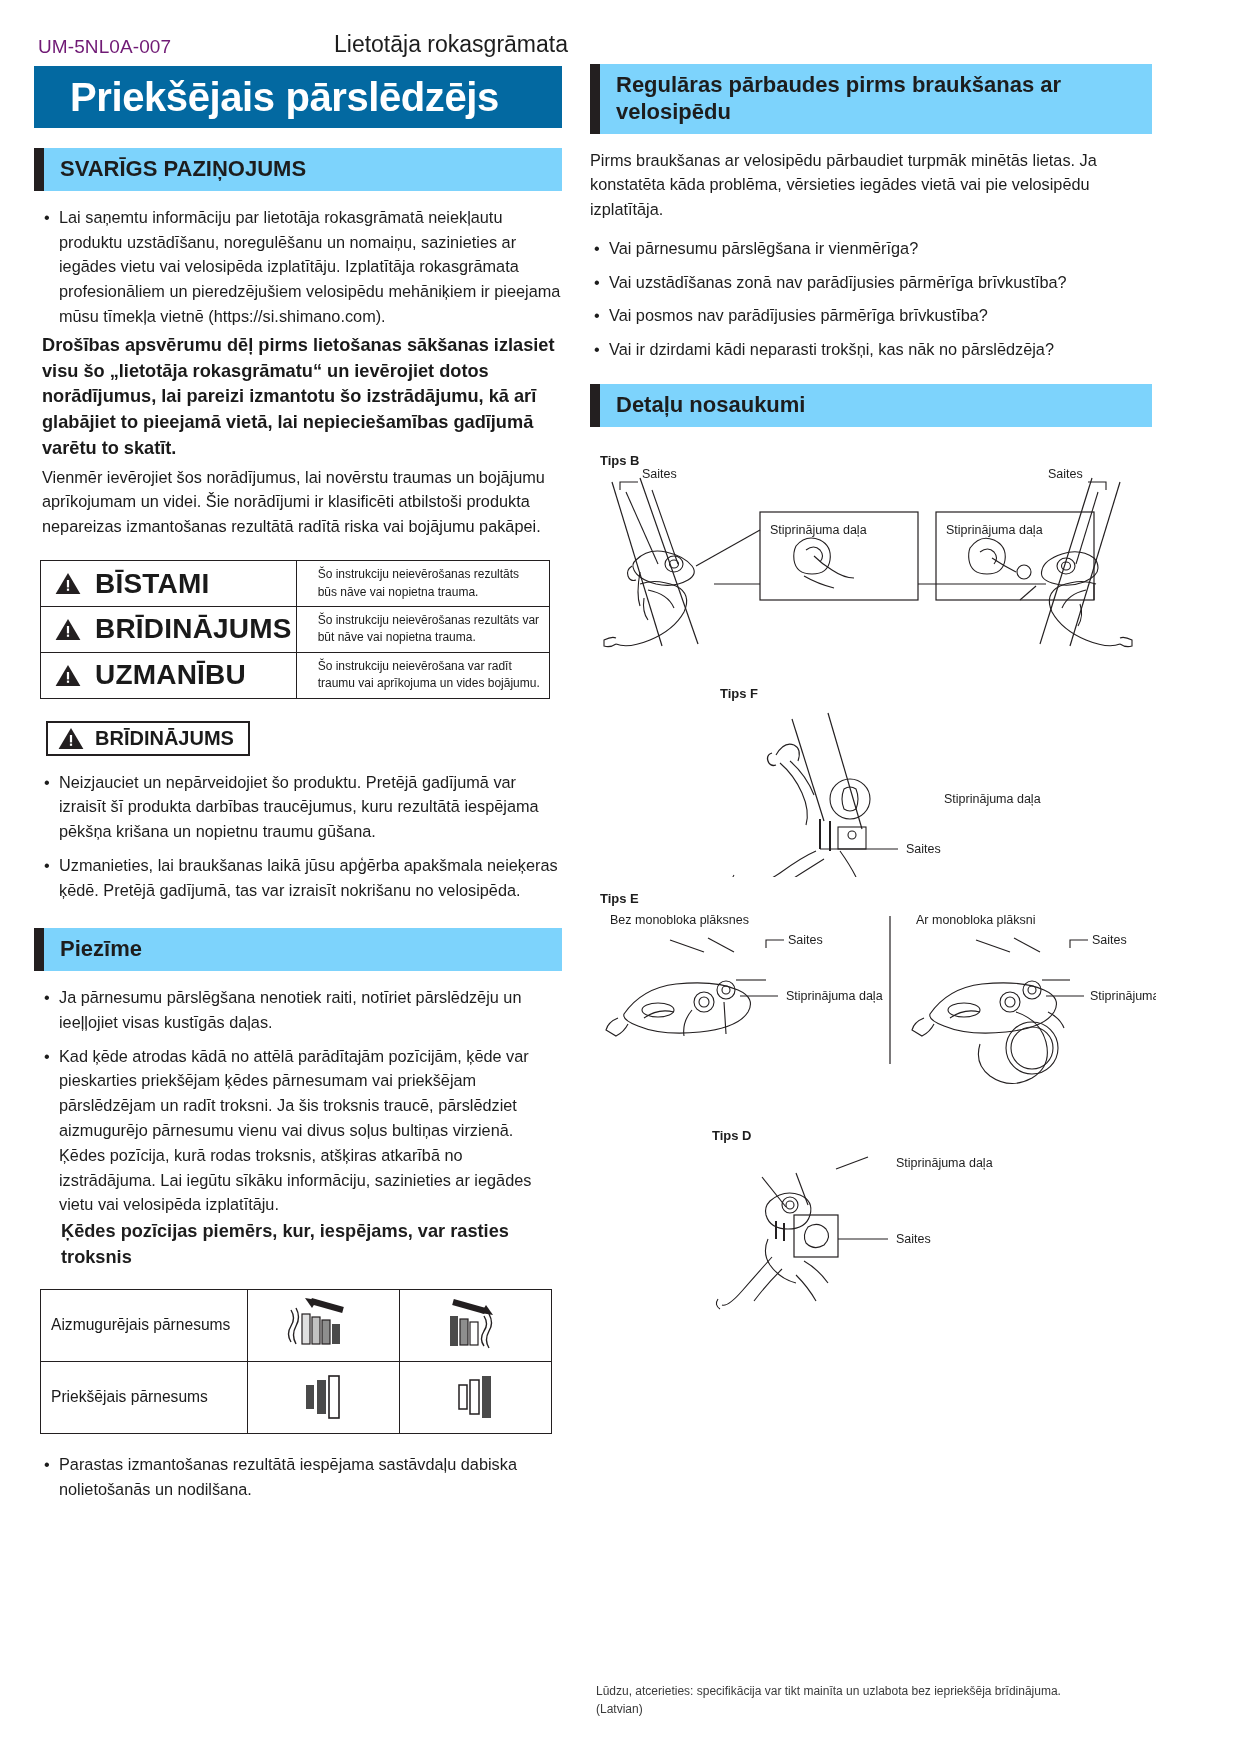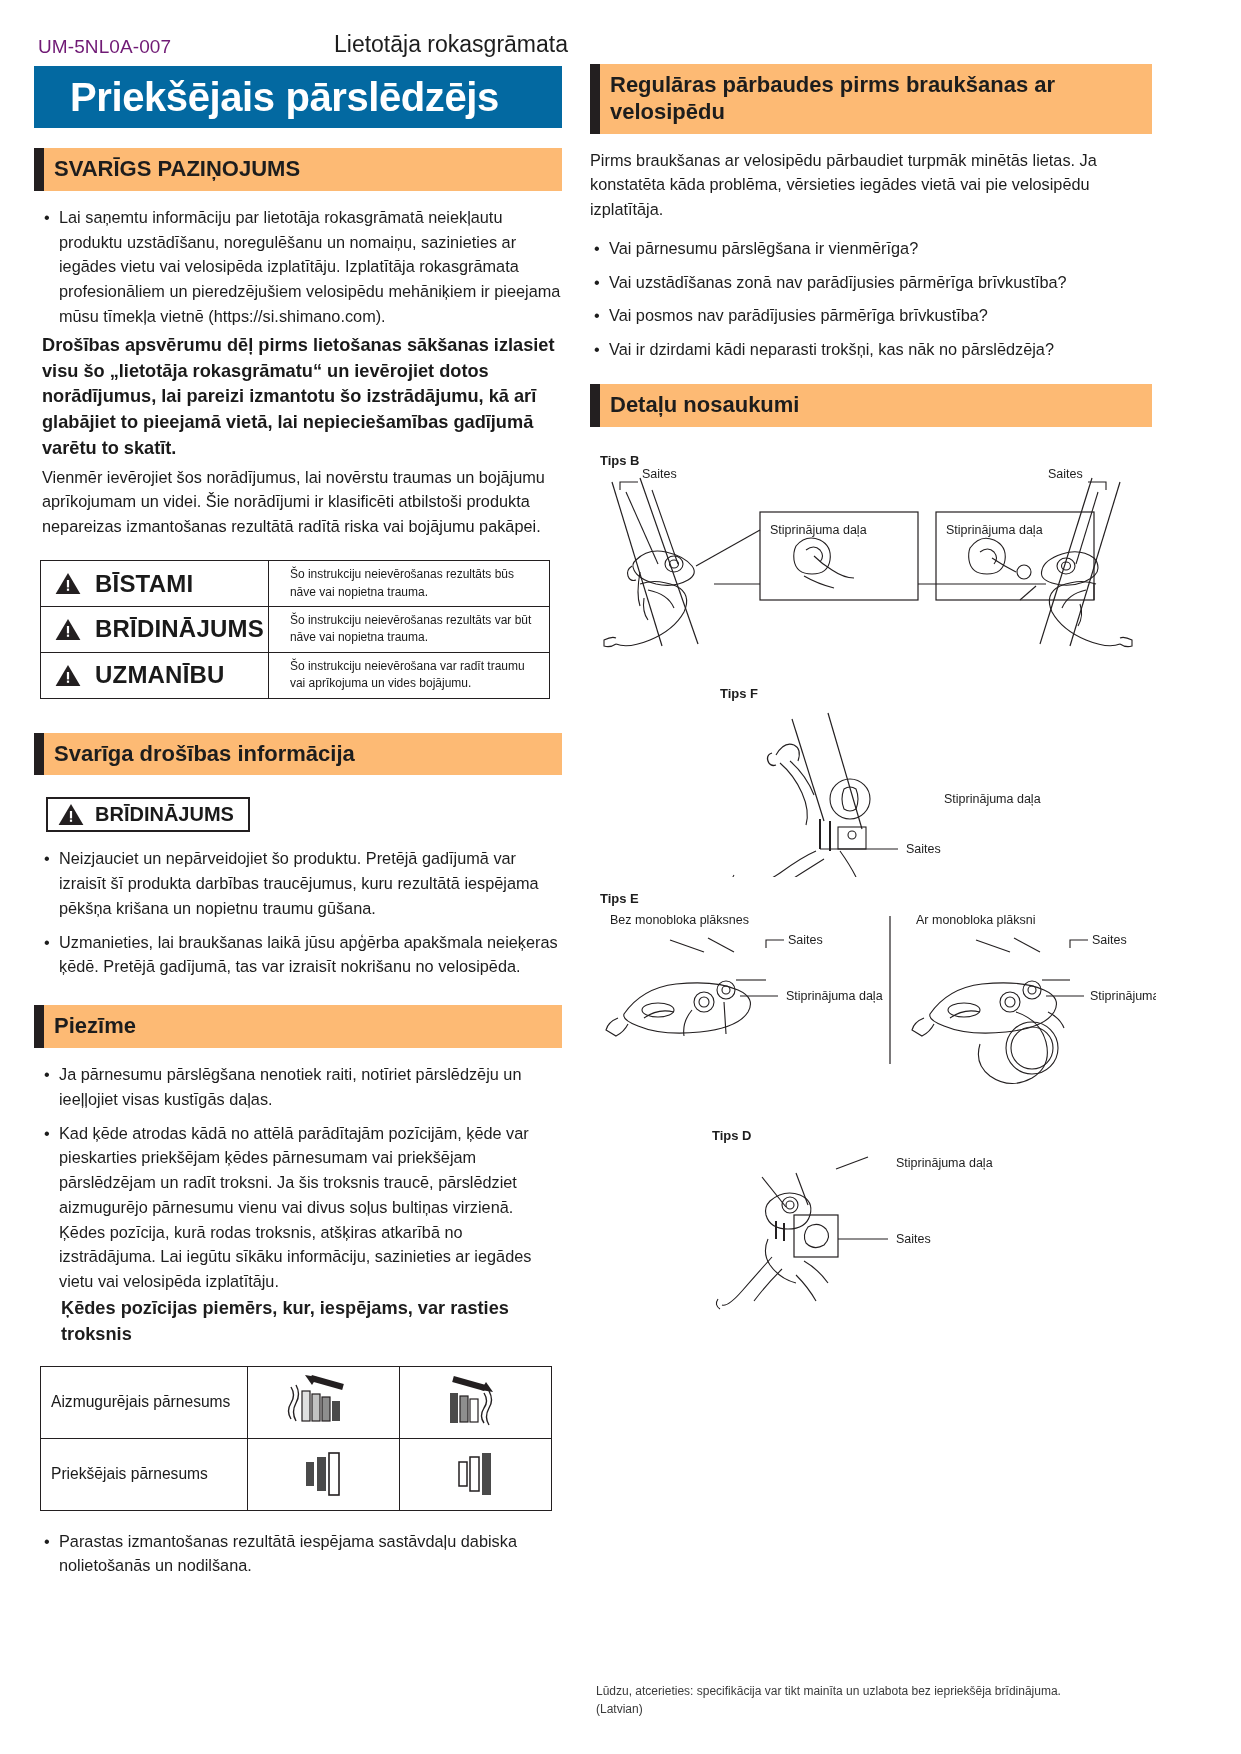--- a/index.html
+++ b/index.html
@@ -31,21 +31,21 @@
     padding-left:36px; margin-top:2px;
   }
   .title-band span { font-size:40px; font-weight:bold; letter-spacing:-0.4px; }
 
   
   .sec-head {
     display:flex; align-items:stretch; margin-top:20px;
   }
   .sec-head .bar { width:10px; background:#231f20; flex:0 0 10px; }
   .sec-head .body {
-    flex:1; background:#fdba74; padding:8px 0 8px 10px;
+    flex:1; background:#7dd3fc; padding:8px 0 8px 16px;
     display:flex; align-items:center; min-height:38px;
   }
   .sec-head .body span { font-size:22px; font-weight:bold; color:#1d1d1d; line-height:1.22; }
   .sec-head.two-line .body { min-height:58px; }
 
   
   .para { font-size:16.3px; line-height:1.52; color:#1d1d1d; }
   ul.bullets { list-style:none; margin:0; padding:0; }
   ul.bullets li {
     position:relative; padding-left:17px; margin:0 0 2px 0;
@@ -56,21 +56,21 @@
   }
   .intro-block { margin-top:14px; padding-left:8px; }
   .emph { font-weight:bold; font-size:18.2px; line-height:1.42; display:block; margin:4px 7px 3px 0; }
   .tail-text { font-size:16.3px; line-height:1.5; }
 
   
   table.danger { border-collapse:collapse; width:510px; margin:22px 0 0 6px; }
   table.danger td { border:1px solid #231f20; vertical-align:middle; }
   td.lvl { width:208px; padding:6px 4px; }
   .lvl-inner { display:flex; align-items:center; gap:14px; padding-left:10px; }
-  .lvl-inner .lbl { font-size:24px; font-weight:bold; letter-spacing:.2px; }
+  .lvl-inner .lbl { font-size:28px; font-weight:bold; letter-spacing:.2px; }
   td.desc { padding:5px 8px 5px 21px; font-size:12px; line-height:1.45; }
 
   .wtri { width:26px; height:23px; flex:0 0 26px; display:block; }
 
   
   .warn-box {
     display:inline-flex; align-items:center; gap:11px;
     border:2px solid #231f20; padding:4px 14px 4px 10px;
     margin:22px 0 0 12px;
   }
@@ -175,26 +175,20 @@
               </svg>
               <span class="lbl">UZMANĪBU</span>
             </div>
           </td>
           <td class="desc">Šo instrukciju neievērošana var radīt traumu vai aprīkojuma un vides bojājumu.</td>
         </tr>
       </tbody>
         </table>
 
       
-      <div class="sec-head" style="margin-top:34px;">
-        <div class="bar"></div>
-        <div class="body">
-            <span>Svarīga drošības informācija</span>
-          </div>
-      </div>
 
       <div class="warn-box">
         <svg class="wtri" viewBox="0 0 26 23">
           <path d="M13 1 L25.4 22 L0.6 22 Z" fill="#231f20"></path>
           <rect x="11.9" y="8" width="2.2" height="7.4" fill="#fff"></rect>
           <rect x="11.9" y="16.6" width="2.2" height="2.2" fill="#fff"></rect>
         </svg>
         <span class="lbl">BRĪDINĀJUMS</span>
       </div>
 

